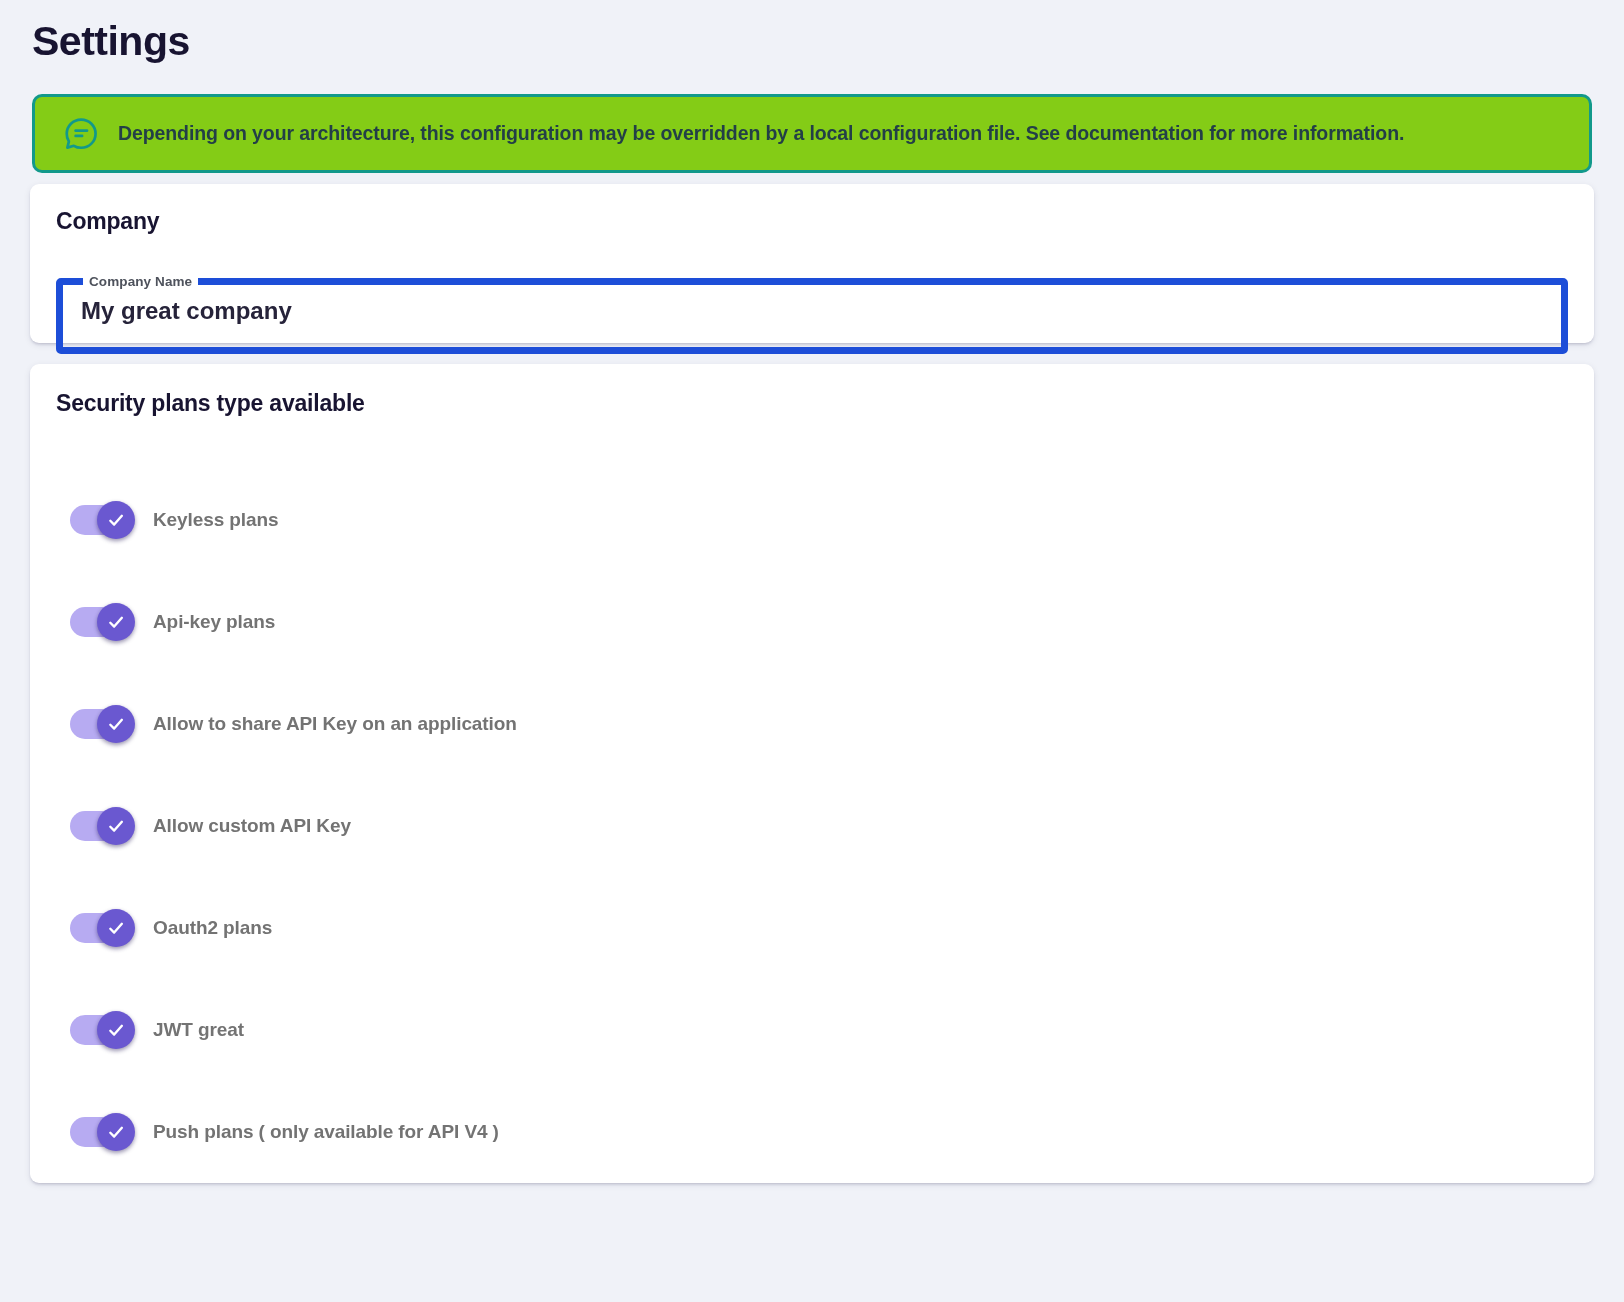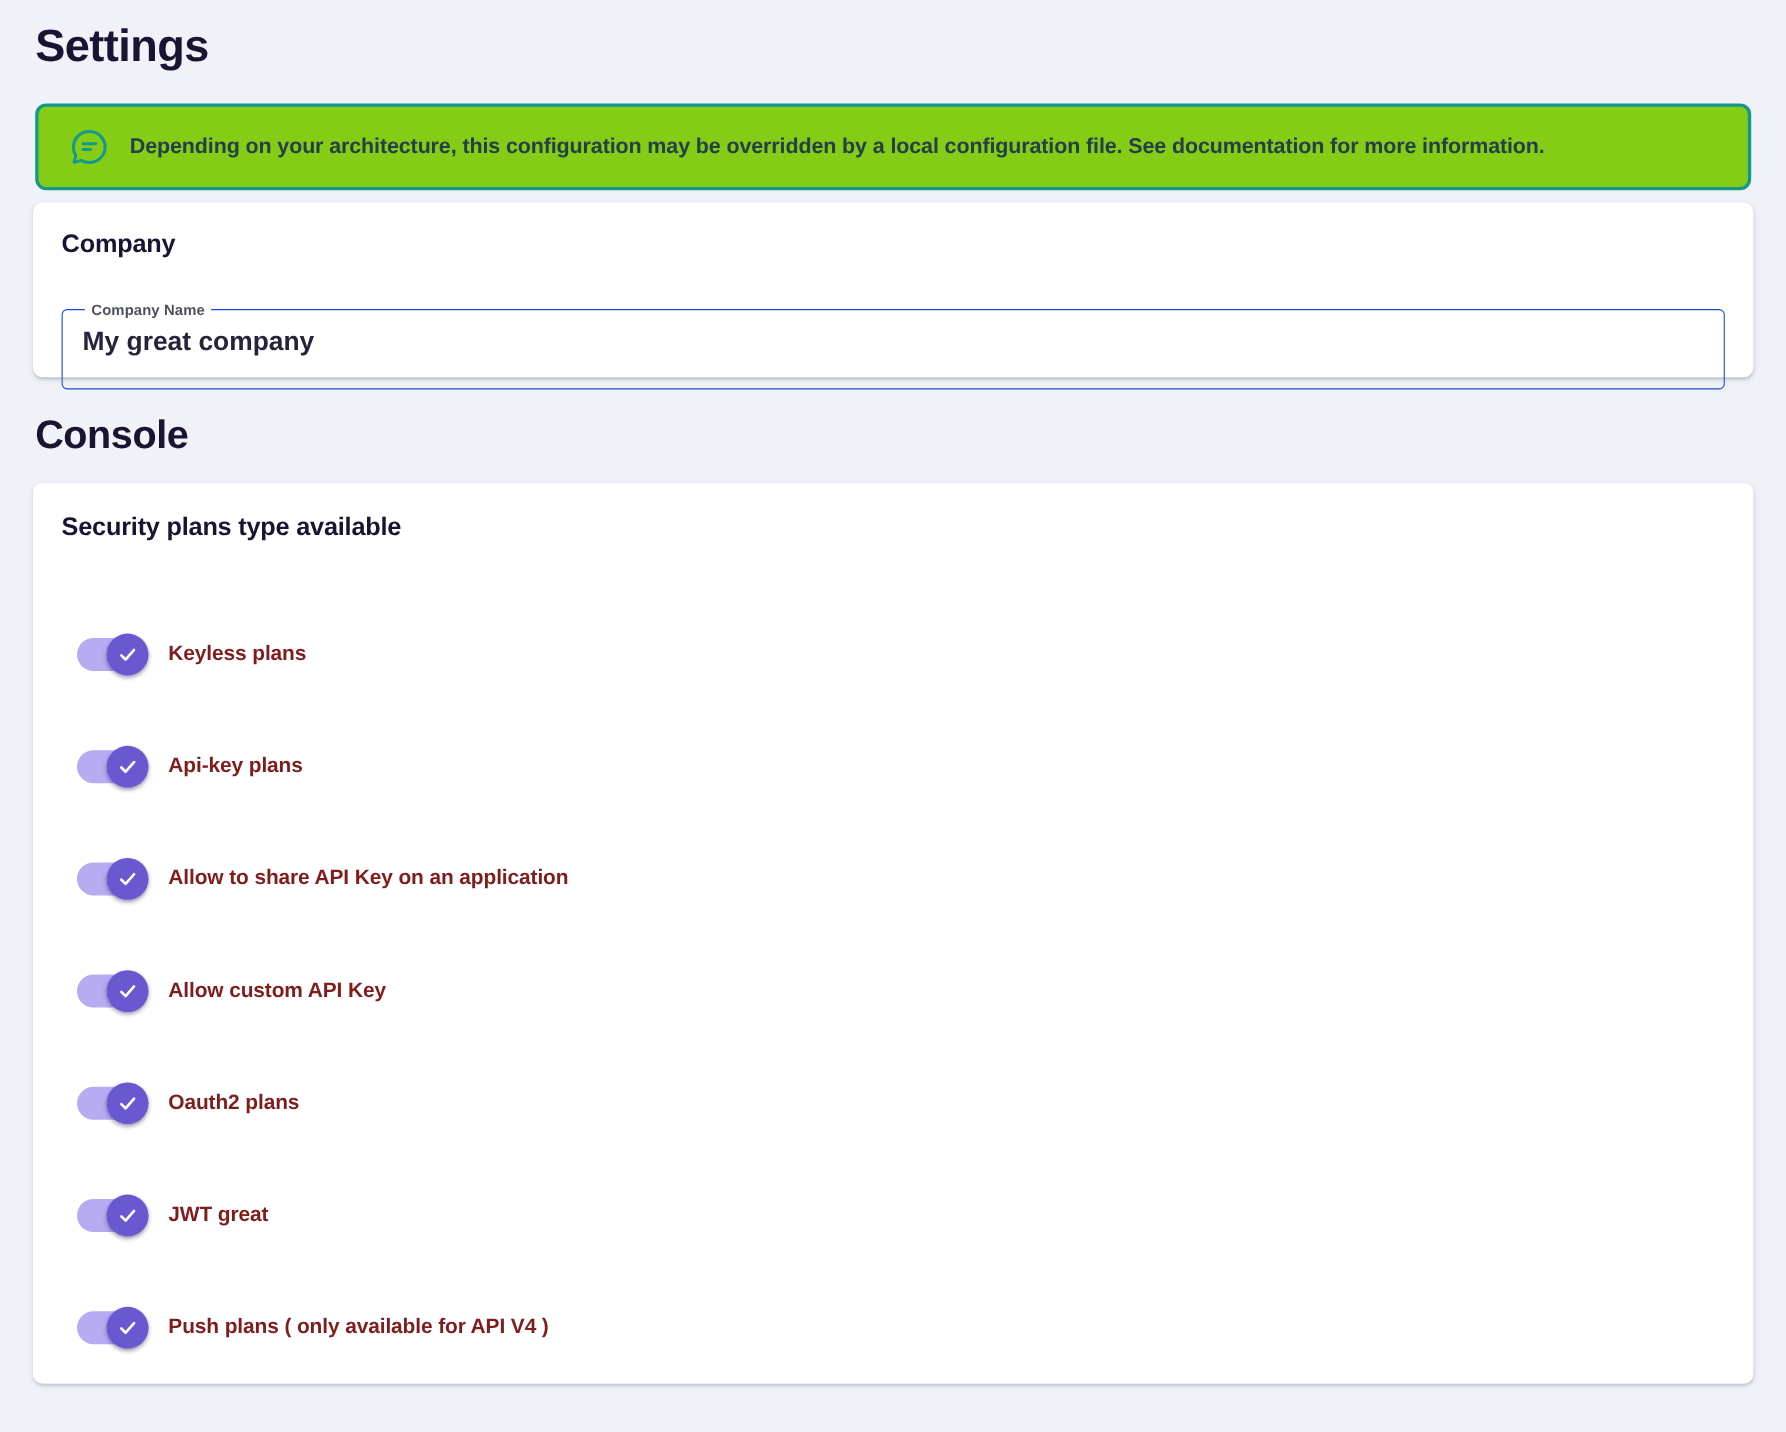--- a/index.html
+++ b/index.html
@@ -62,21 +62,21 @@
     margin-top: 7px;
     height: 159px;
     padding: 22px 26px 0 26px;
   }
 
   
   .mat-field {
     margin: 38px 0 0 0;
     padding: 0 10px;
     height: 80px;
-    border: 1px solid #1d4ed8;
+    border: 7px solid #1d4ed8;
     border-radius: 5px;
     width: 100%;
   }
   .mat-field legend {
     font-size: 13.5px;
     font-weight: 600;
     color: #4e525c;
     padding: 0 6px;
     margin-left: 10px;
     letter-spacing: 0.1px;
@@ -141,21 +141,21 @@
     box-shadow: 0 2px 4px rgba(28, 18, 80, 0.45);
     display: flex;
     align-items: center;
     justify-content: center;
   }
   .switch .thumb svg { width: 22px; height: 22px; }
   .toggle-label {
     margin-left: 27px;
     font-size: 19px;
     font-weight: 700;
-    color: #7f1d1d;
+    color: #737373;
     letter-spacing: -0.1px;
   }
 </style>
 </head>
 <body>
 
 <div class="page">
 
   <h1 class="page-title">Settings</h1>
 
@@ -169,21 +169,20 @@
   </div>
 
   <div class="card company-card">
     <h2 class="card-heading">Company</h2>
     <fieldset class="mat-field">
       <legend>Company Name</legend>
       <input type="text" value="My great company" style="">
     </fieldset>
   </div>
 
-  <h1 class="section-title">Console</h1>
 
   <div class="card security-card">
     <h2 class="card-heading">Security plans type available</h2>
     <div class="toggle-list">
   <div class="toggle-row">
     <span class="switch checked">
       <span class="track"></span>
       <span class="thumb">
         <svg viewBox="0 0 24 24" fill="none" stroke="#ffffff" stroke-width="2.6" stroke-linecap="round" stroke-linejoin="round">
           <path d="M5.8 12.8l4.2 4.2L18.4 7.4"></path>

